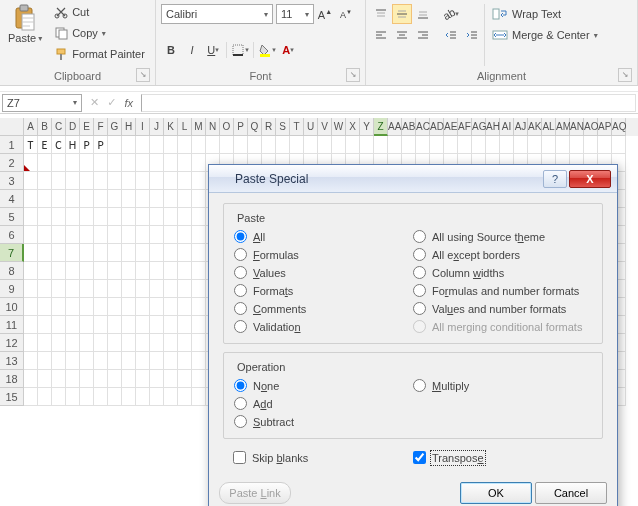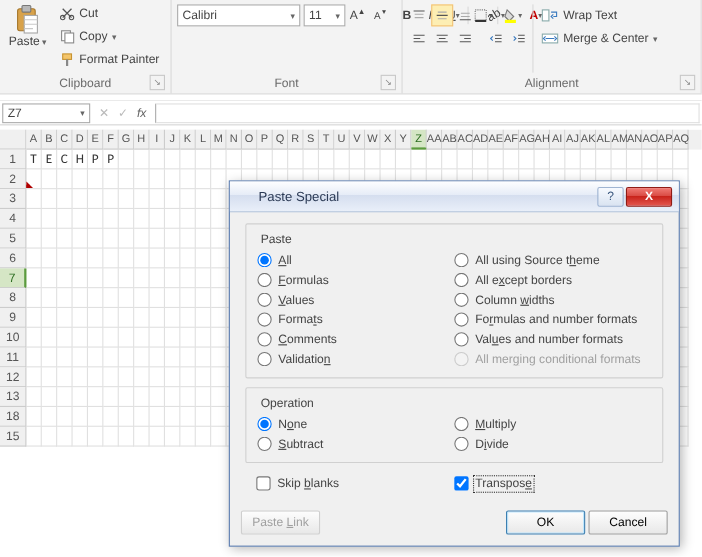--- a/index.html
+++ b/index.html
@@ -110,21 +110,21 @@
 .radio-cols { display: flex; }
 .radio-col { flex: 1; display: flex; flex-direction: column; gap: 5px; }
 .radio-item, .check-item { display: flex; align-items: center; gap: 6px; }
 .radio-item input, .check-item input { margin: 0; }
 .radio-item.disabled { color: #a0a0a0; }
 .check-row { display: flex; padding: 4px 10px; }
 .check-row > div { flex: 1; }
 .focus-rect { outline: 1px dotted #333; outline-offset: 1px; }
 .dlg-buttons { display: flex; justify-content: space-between; align-items: center; padding: 6px 10px 10px; }
 .dlg-btn { min-width: 72px; height: 22px; border: 1px solid #9f9f9f; background: linear-gradient(#fdfdfd,#e8e8e8); border-radius: 2px; font-size: 11px; }
-.dlg-btn.disabled { color: #a0a0a0; border-color: #cfcfcf; }
+.dlg-btn.disabled { color: #a0a0a0; border-color: #cfcfcf; border-radius: 10px; }
 .dlg-btn.primary { border-color: #3c7fb1; box-shadow: 0 0 0 1px #bee6fd inset; }
 u { text-decoration: underline; }
 </style>
 </head>
 <body>
 
 <div class="ribbon">
 
   <div class="ribbon-group" style="width:156px">
     <div class="ribbon-group-body">
@@ -171,21 +171,21 @@
               </svg>
             </span>
           <span>Format Painter</span>
         </div>
       </div>
     </div>
     <div class="ribbon-group-label"><span>Clipboard</span><span class="group-launcher">↘</span></div>
   </div>
 
   <div class="ribbon-group" style="width:210px">
-    <div class="ribbon-group-body" style="flex-direction:row;gap:4px;padding-top:2px">
+    <div class="ribbon-group-body" style="flex-direction:column;gap:16px;padding-top:2px">
       <div class="btn-row">
         <div class="font-combo" style="width:112px">
             <span>Calibri</span>
             <span class="drop">▾</span>
           </div>
         <div class="font-combo" style="width:38px;margin-left:2px">
             <span>11</span>
             <span class="drop">▾</span>
           </div>
         <div class="icon-btn" title="Increase">
@@ -1153,31 +1153,31 @@
     <div class="group-frame">
       <div class="group-title">Operation</div>
       <div class="radio-cols">
         <div class="radio-col" id="op-left">
             <div class="radio-item">
               <input type="radio" name="operation" checked="" style="">
               <span><span>N<u>o</u>ne</span></span>
             </div>
             <div class="radio-item">
               <input type="radio" name="operation" style="">
+              <span><span>A<u>d</u>d</span></span>
+            </div>
+            <div class="radio-item">
+              <input type="radio" name="operation" style="">
               <span><span><u>S</u>ubtract</span></span>
             </div>
           </div>
         <div class="radio-col" id="op-right">
             <div class="radio-item">
               <input type="radio" name="operation" style="">
               <span><span><u>M</u>ultiply</span></span>
-            </div>
-            <div class="radio-item">
-              <input type="radio" name="operation" style="">
-              <span><span>D<u>i</u>vide</span></span>
             </div>
           </div>
       </div>
     </div>
     <div class="check-row">
       <div class="check-item">
         <input type="checkbox" style="">
         <span><span>Skip <u>b</u>lanks</span></span>
       </div>
       <div class="check-item">

